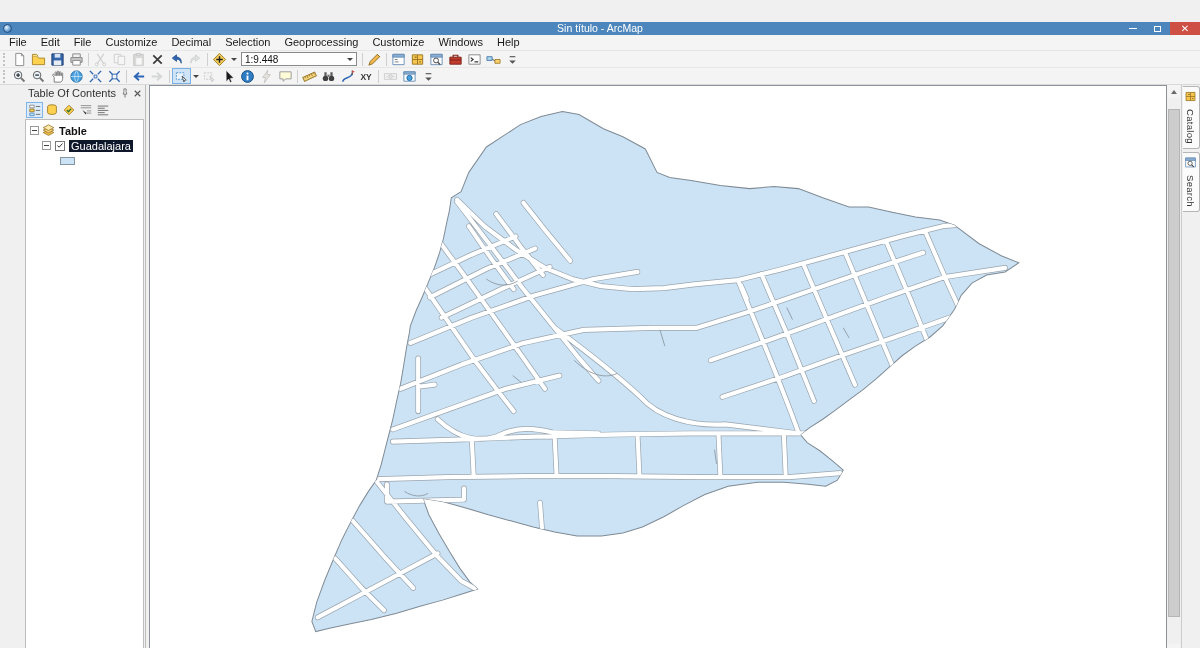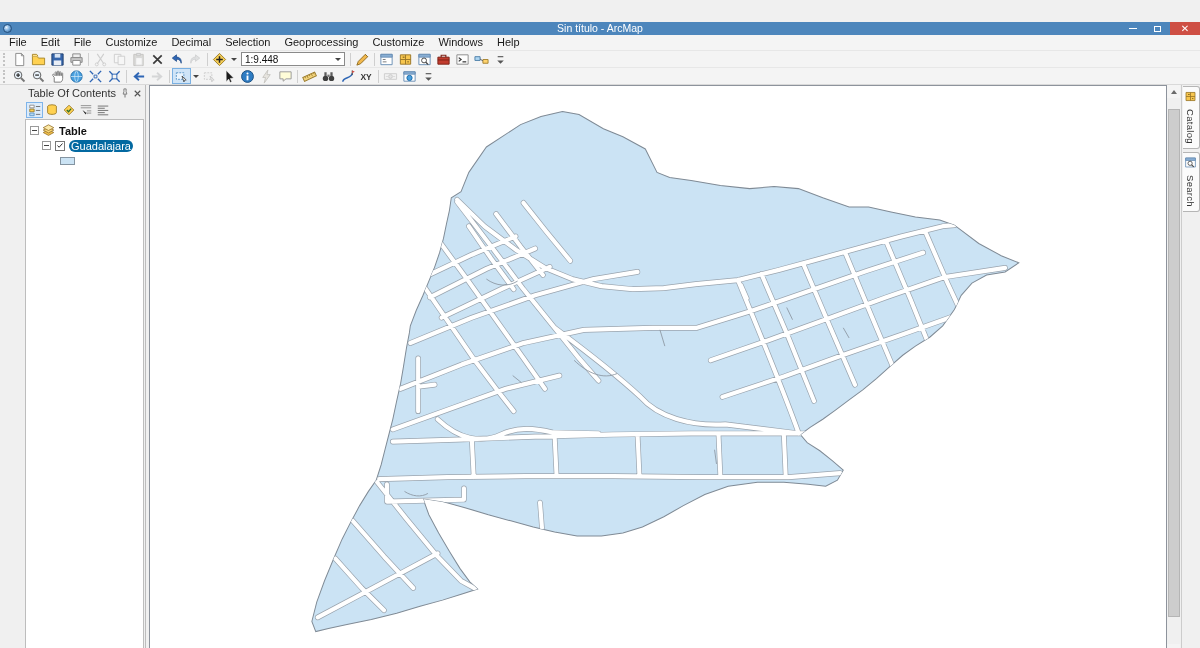--- a/index.html
+++ b/index.html
@@ -24,21 +24,21 @@
 
   
   .toolbar { height:17px; background:#f4f4f4; display:flex; align-items:center; border-top:1px solid #e7e7e7; flex:0 0 auto; }
   .grip { width:5px; height:13px; border-left:2px dotted #c3c3c3; margin:0 2px 0 3px; }
   .tbtn { width:19px; height:16px; display:flex; align-items:center; justify-content:center; position:relative; }
   .tbtn svg { display:block; }
   .tbtn.disabled { opacity:.42; filter:grayscale(.9); }
   .tbtn.active { background:#cfe4f7; border:1px solid #7ab0e2; }
   .sep { width:1px; height:13px; background:#cfcfcf; margin:0 2px; }
   .caret { width:0; height:0; border-left:3px solid transparent; border-right:3px solid transparent; border-top:3px solid #444; margin-left:1px; }
-  .combo { width:104px; height:14px; background:#fff; border:1px solid #8a8a8a; display:flex; align-items:center; margin:0 3px; }
+  .combo { width:116px; height:14px; background:#fff; border:1px solid #8a8a8a; display:flex; align-items:center; margin:0 3px; }
   .combo .val { flex:1; font-size:10px; padding-left:3px; color:#111; }
   .combo .arrow { width:13px; display:flex; align-items:center; justify-content:center; }
 
   
   .main { flex:1 1 auto; display:flex; min-height:0; border-top:1px solid #d9d9d9;padding-left:24px; }
 
   .toc { width:122px; flex:0 0 auto; background:#f0f0f0; border-right:1px solid #bdbdbd; display:flex; flex-direction:column; }
   .toc-header { height:16px; display:flex; align-items:center; padding:0 2px 0 4px; }
   .toc-title { font-size:11px; color:#333; flex:1; }
   .toc-hbtn { width:12px; height:12px; display:flex; align-items:center; justify-content:center; }
@@ -46,21 +46,21 @@
   .toc-tbtn { width:17px; height:16px; display:flex; align-items:center; justify-content:center; }
   .toc-tbtn.selected { background:#dcebfa; border:1px solid #7eb4ea; }
   .toc-tree { flex:1; background:#fff; border:1px solid #bdbdbd; margin:0 1px 1px 1px; padding-top:3px; font-size:11px; }
   .trow { display:flex; align-items:center; height:15px; }
   .expander { width:9px; height:9px; border:1px solid #9a9a9a; background:#fff; position:relative; flex:0 0 auto; }
   .expander i { position:absolute; left:1px; right:1px; top:3px; height:1px; background:#444; }
   .checkbox { width:10px; height:10px; border:1px solid #777; background:#fff; margin-left:4px; display:flex; align-items:center; justify-content:center; flex:0 0 auto; }
   .checkbox svg { display:block; }
   .tlabel { margin-left:4px; color:#111; white-space:nowrap; }
   .tlabel.bold { font-weight:bold; }
-  .tlabel.sel { background:#0369a1; color:#fff; padding:0 2px;border-radius:6px; }
+  .tlabel.sel { background:#0f172a; color:#fff; padding:0 2px; }
   .swatch { width:15px; height:8px; border:1px solid #8494a1; background:#cbe3f4; margin-left:34px; }
   .licon { margin-left:3px; display:flex; }
 
   .splitter { width:3px; background:#f0f0f0; flex:0 0 auto; }
 
   .mapwrap { flex:1 1 auto; display:flex; flex-direction:column; min-width:0; }
   .canvas { flex:1 1 auto; background:#fff; border:1px solid #8d939c; position:relative; overflow:hidden; }
   .canvas svg { position:absolute; inset:0; width:100%; height:100%; }
 
   .hscroll { height:13px; background:#f0f0f0; display:flex; align-items:center; flex:0 0 auto; }

